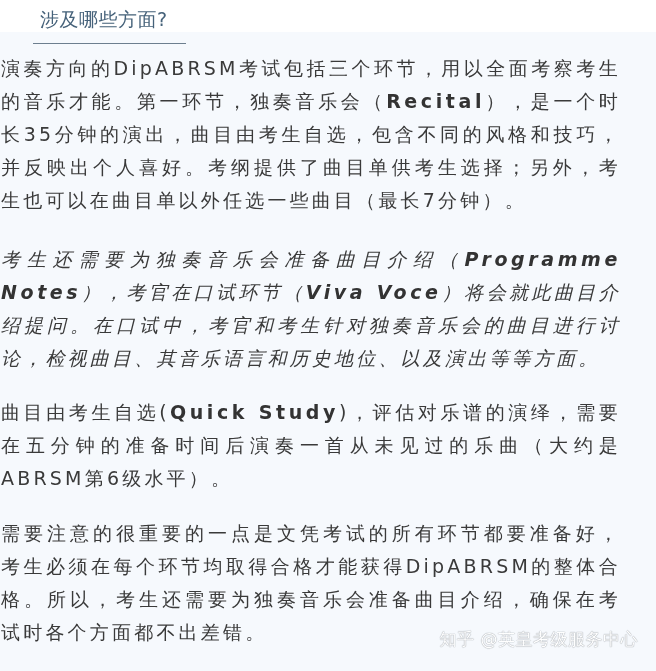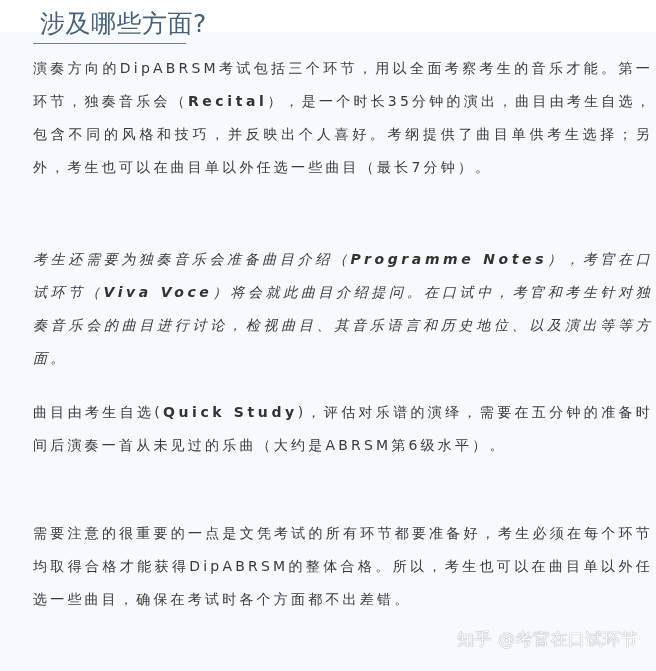--- a/index.html
+++ b/index.html
@@ -8,34 +8,34 @@
     background: #ffffff;
     font-family: "DejaVu Sans", "Liberation Sans", sans-serif;
     position: relative;
   }
   .heading-wrap {
     position: absolute; left: 0; top: 0; width: 656px; height: 32px;
     background: #ffffff;
   }
   .heading {
     position: absolute; left: 40px; top: 7px;
-    font-size: 25px; color: #46627a; letter-spacing: 0.5px;
+    font-size: 19px; color: #46627a; letter-spacing: 0.5px;
     white-space: nowrap; z-index: 2;
   }
   .panel {
     position: absolute; left: 0; top: 32px; width: 656px; height: 639px;
     background: #f6f9fd;
   }
   .underline {
     position: absolute; left: 33px; top: 43px; width: 153px; height: 1px;
     background: #6d7f8f; z-index: 2;
   }
   .para {
-    position: absolute; left: 33px; width: 620px;
-    font-size: 14px; line-height: 33px; color: #3a3a3a;
+    position: absolute; left: 1px; width: 620px;
+    font-size: 19px; line-height: 33px; color: #3a3a3a;
     letter-spacing: 3.2px; text-align: justify;
     margin: 0;
   }
   .para b { font-weight: bold; color: #333; letter-spacing: 3.6px; }
   .p1 { top: 52px; }
   .p2 { top: 243px; font-style: italic; }
   .p3 { top: 396px; }
   .p4 { top: 517px; }
   .watermark {
     position: absolute; right: 18px; top: 628px;
@@ -48,15 +48,15 @@
 <body>
 
 <div class="heading-wrap"></div>
 <div class="panel"></div>
 <div class="heading">涉及哪些方面?</div>
 <div class="underline"></div>
 
 <p class="para p1"><span>演奏方向的DipABRSM考试包括三个环节，用以全面考察考生的音乐才能。第一环节，独奏音乐会（</span><b>Recital</b><span>），是一个时长35分钟的演出，曲目由考生自选，包含不同的风格和技巧，并反映出个人喜好。考纲提供了曲目单供考生选择；另外，考生也可以在曲目单以外任选一些曲目（最长7分钟）。</span></p>
 <p class="para p2"><span>考生还需要为独奏音乐会准备曲目介绍（</span><b>Programme Notes</b><span>），考官在口试环节（</span><b>Viva Voce</b><span>）将会就此曲目介绍提问。在口试中，考官和考生针对独奏音乐会的曲目进行讨论，检视曲目、其音乐语言和历史地位、以及演出等等方面。</span></p>
 <p class="para p3"><span>曲目由考生自选(</span><b>Quick Study</b><span>)，评估对乐谱的演绎，需要在五分钟的准备时间后演奏一首从未见过的乐曲（大约是ABRSM第6级水平）。</span></p>
-<p class="para p4"><span>需要注意的很重要的一点是文凭考试的所有环节都要准备好，考生必须在每个环节均取得合格才能获得DipABRSM的整体合格。所以，考生也可以在曲目单以外任选一些曲目，确保在考试时各个方面都不出差错。</span></p>
+<p class="para p4"><span>需要注意的很重要的一点是文凭考试的所有环节都要准备好，考生必须在每个环节均取得合格才能获得DipABRSM的整体合格。所以，考生还需要为独奏音乐会准备曲目介绍，确保在考试时各个方面都不出差错。</span></p>
 
-<div class="watermark">知乎 @考官在口试环节</div>
+<div class="watermark">知乎 @英皇考级服务中心</div>
 
 </body></html>

